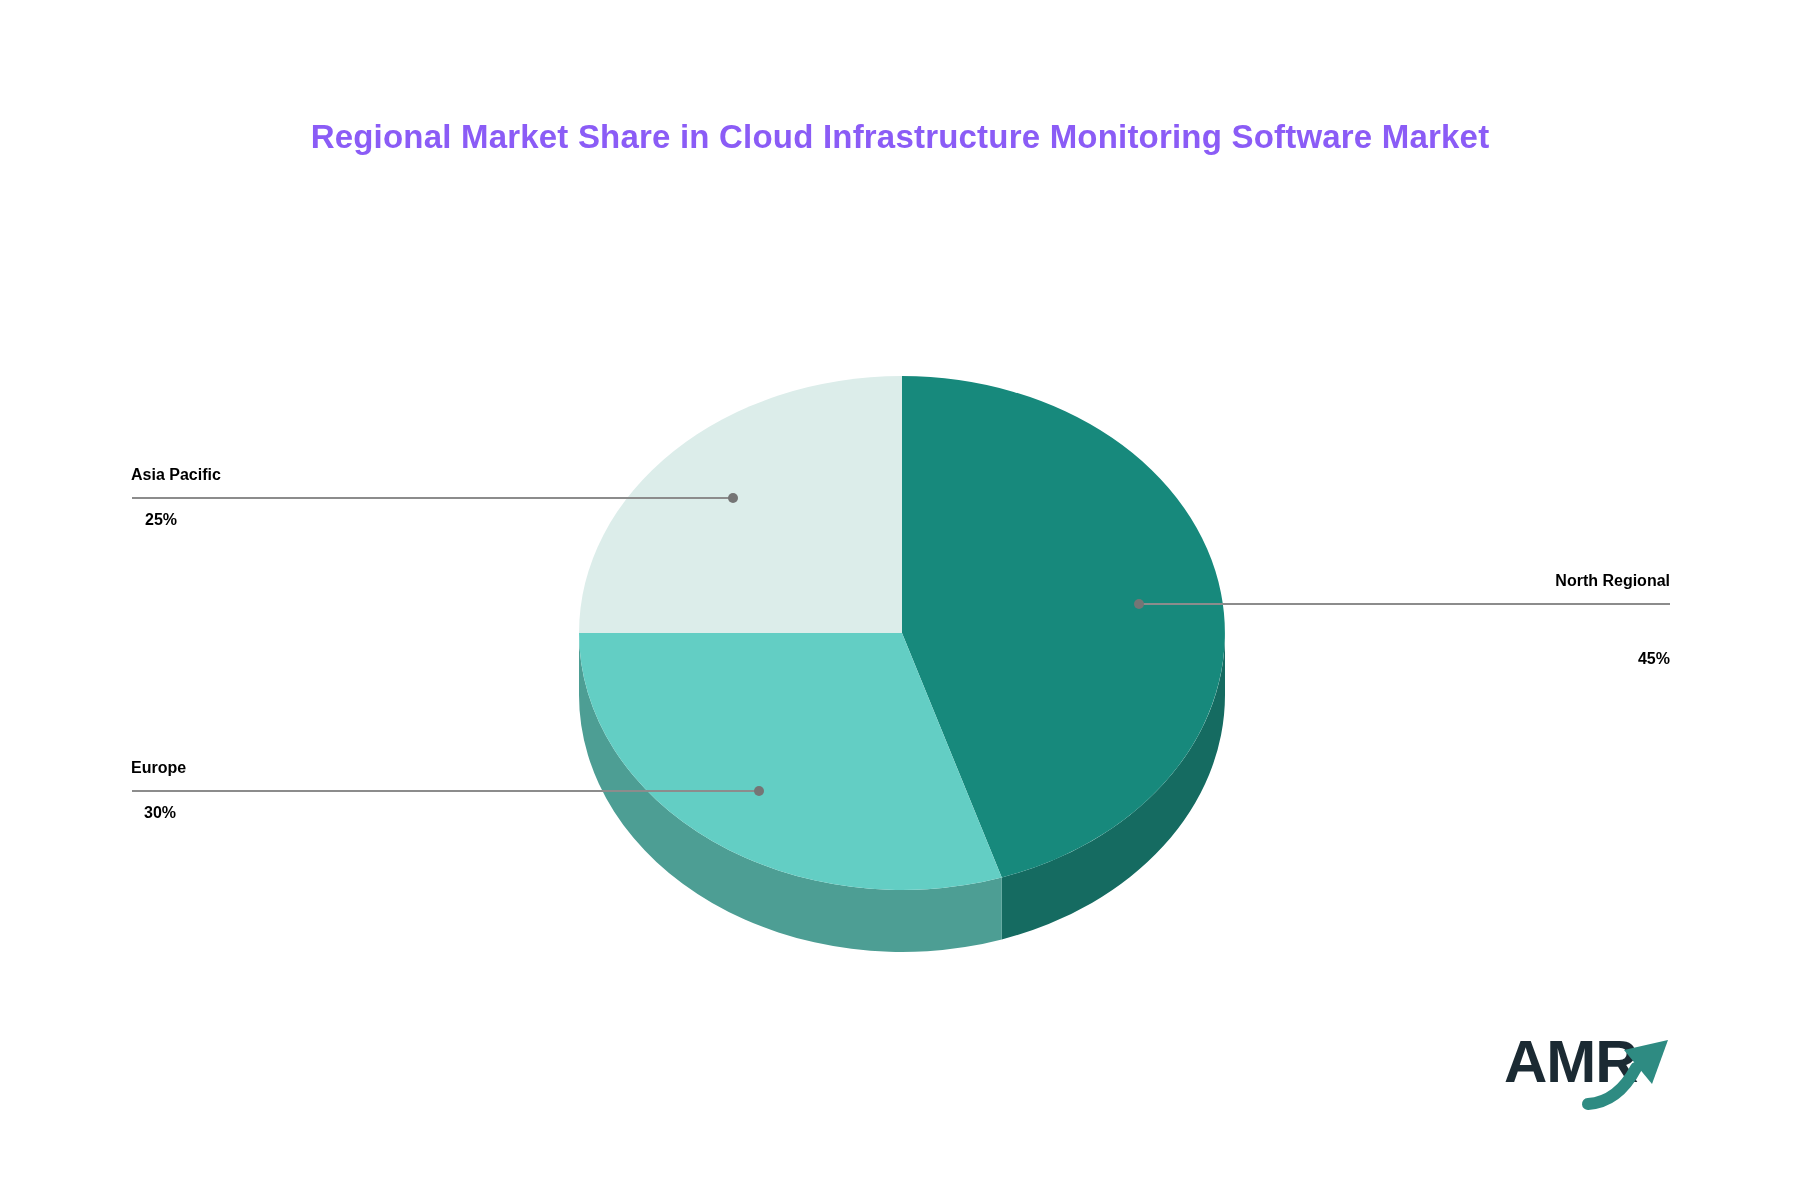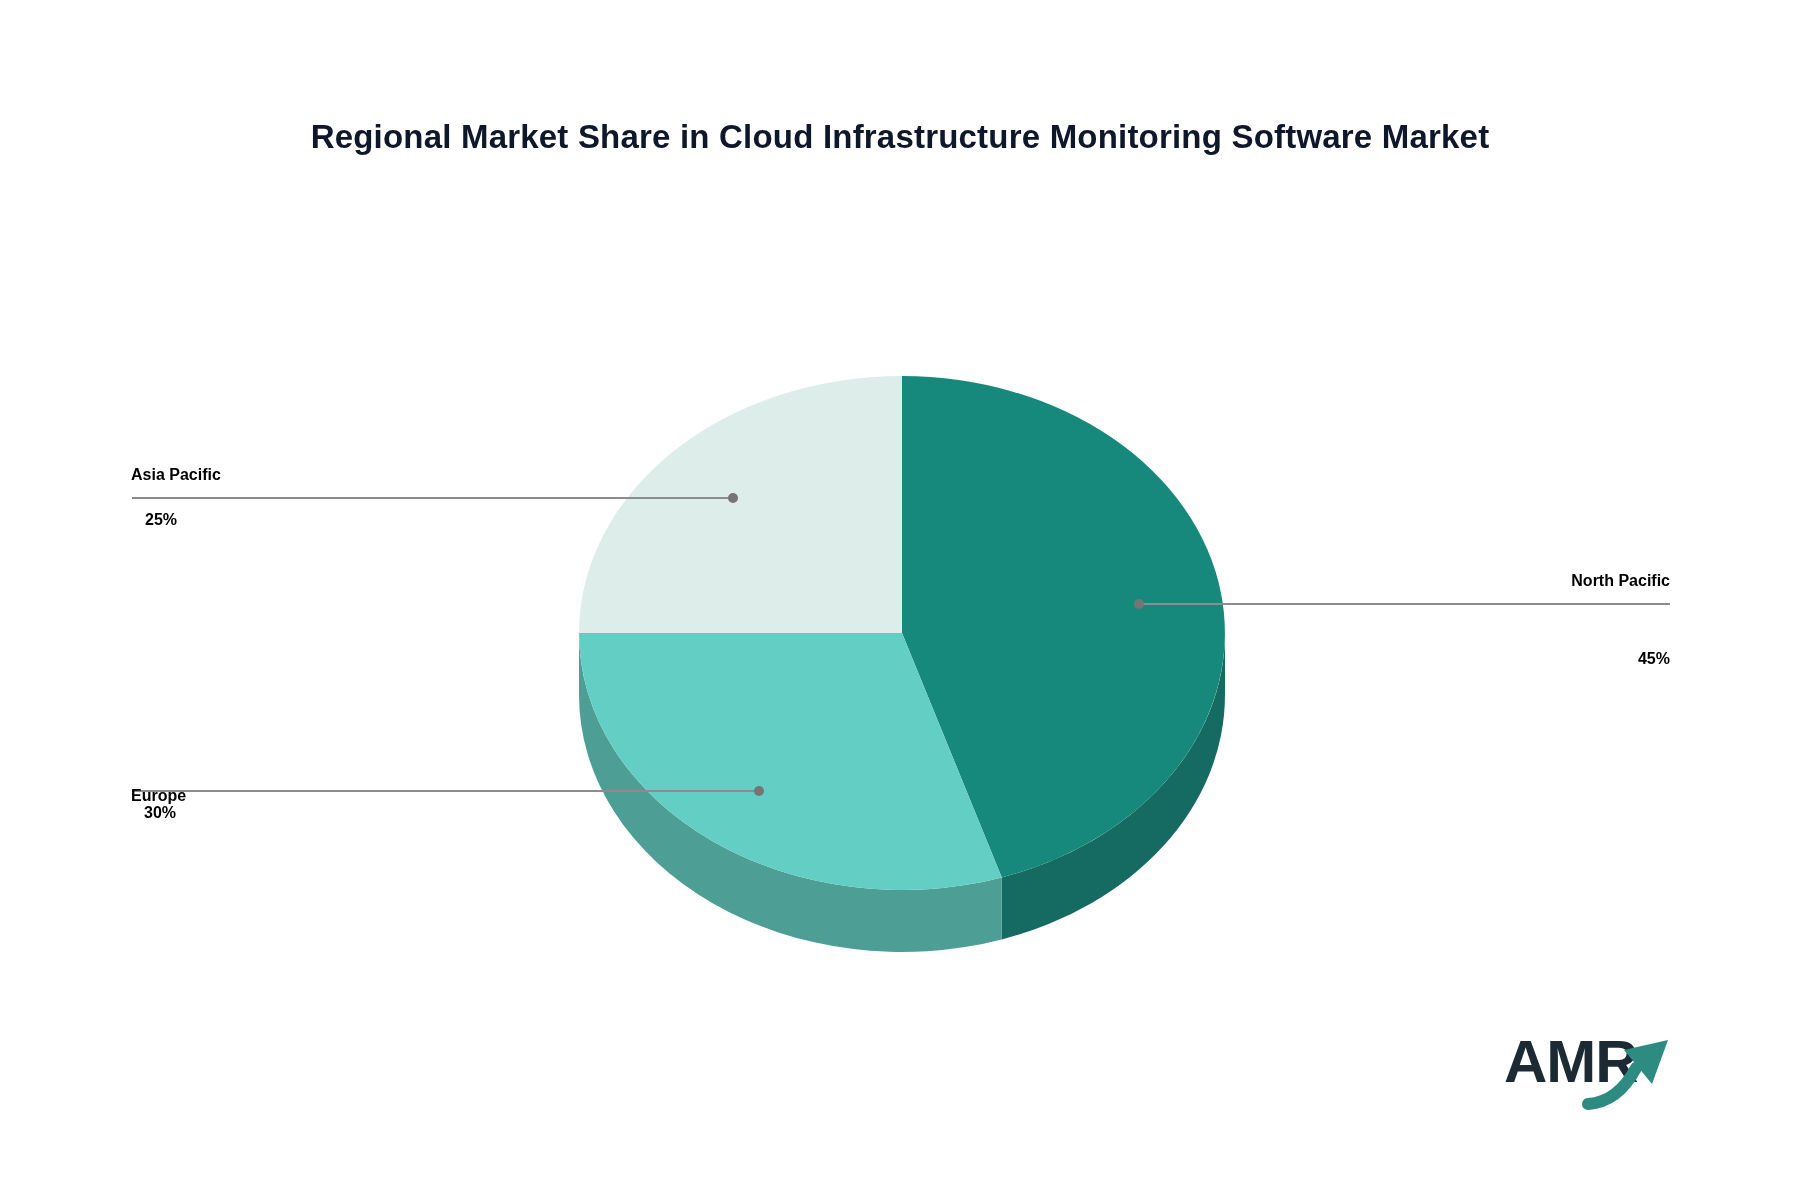--- a/index.html
+++ b/index.html
@@ -10,38 +10,38 @@
     overflow: hidden;
     font-family: "Liberation Sans", sans-serif;
   }
   .canvas { position: absolute; inset: 0; }
 
   .chart-title {
     position: absolute;
     left: 0; right: 0; top: 118px;
     text-align: center;
     font-size: 33px; font-weight: 700;
-    color: #0f172a;
+    color: #8b5cf6;
     letter-spacing: 0.2px;
   }
   .chart-subtitle {
     position: absolute;
     left: 0; right: 0; top: 168px;
     text-align: center;
     font-size: 28px; font-weight: 700;
     color: #4a5059;
   }
 
   .pie-svg { position: absolute; left: 0; top: 0; }
 
   .slice-label { position: absolute; line-height: 30px; white-space: nowrap; font-weight: bold; }
 
   .lbl-asia-name   { left: 131px; top: 460px; }
   .lbl-asia-pct    { left: 145px; top: 505px; }
-  .lbl-europe-name { left: 131px; top: 753px; margin-top: 28px; }
+  .lbl-europe-name { left: 131px; top: 753px; }
   .lbl-europe-pct  { left: 144px; top: 798px; }
   .lbl-na-name     { right: 130px; top: 566px; text-align: right; }
   .lbl-na-pct      { right: 130px; top: 611px; text-align: center; margin-top: 33px; }
 
   .logo {
     position: absolute; left: 1478px; top: 1032px;
     width: 210px; height: 90px;
   }
   .logo-text {
     position: absolute; left: 0; top: 0;
@@ -77,21 +77,21 @@
     <line x1="1139" y1="604" x2="1670" y2="604" stroke-width="2" stroke="#8c8c8c"></line>
     <circle cx="1139" cy="604" r="5" fill="#757575"></circle>
   </svg>
 
   <div class="slice-label lbl-asia-name name">Asia Pacific</div>
   <div class="slice-label lbl-asia-pct pct">25%</div>
 
   <div class="slice-label lbl-europe-name name">Europe</div>
   <div class="slice-label lbl-europe-pct pct">30%</div>
 
-  <div class="slice-label lbl-na-name name">North Pacific</div>
+  <div class="slice-label lbl-na-name name">North Regional</div>
   <div class="slice-label lbl-na-pct pct">45%</div>
 
   <div class="logo">
     <div class="logo-text">AMR</div>
     <svg class="logo-arrow" width="100" height="80" viewBox="0 0 100 80">
       <path d="M 10 70 Q 40 68 58 34" fill="none" stroke-width="12" stroke-linecap="round" stroke="#2E8B82"></path>
       <polygon points="46,16 90,6 74,50" fill="#2E8B82"></polygon>
     </svg>
   </div>
 

